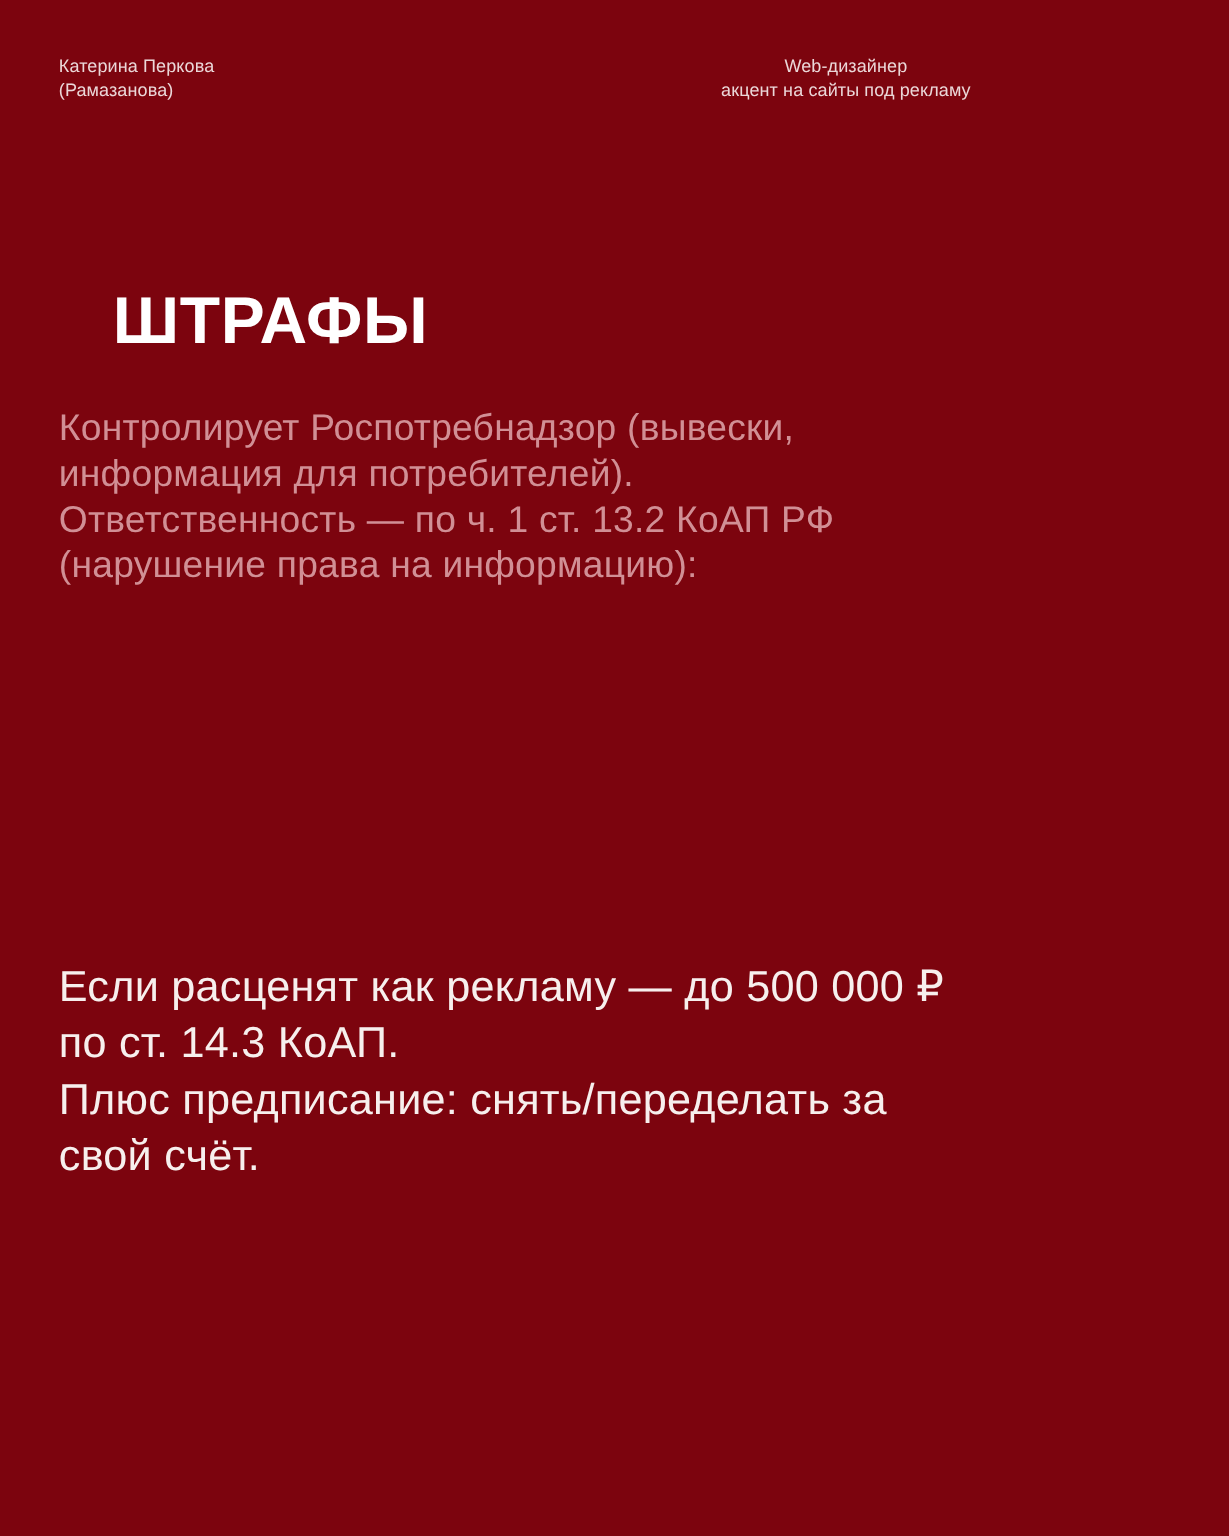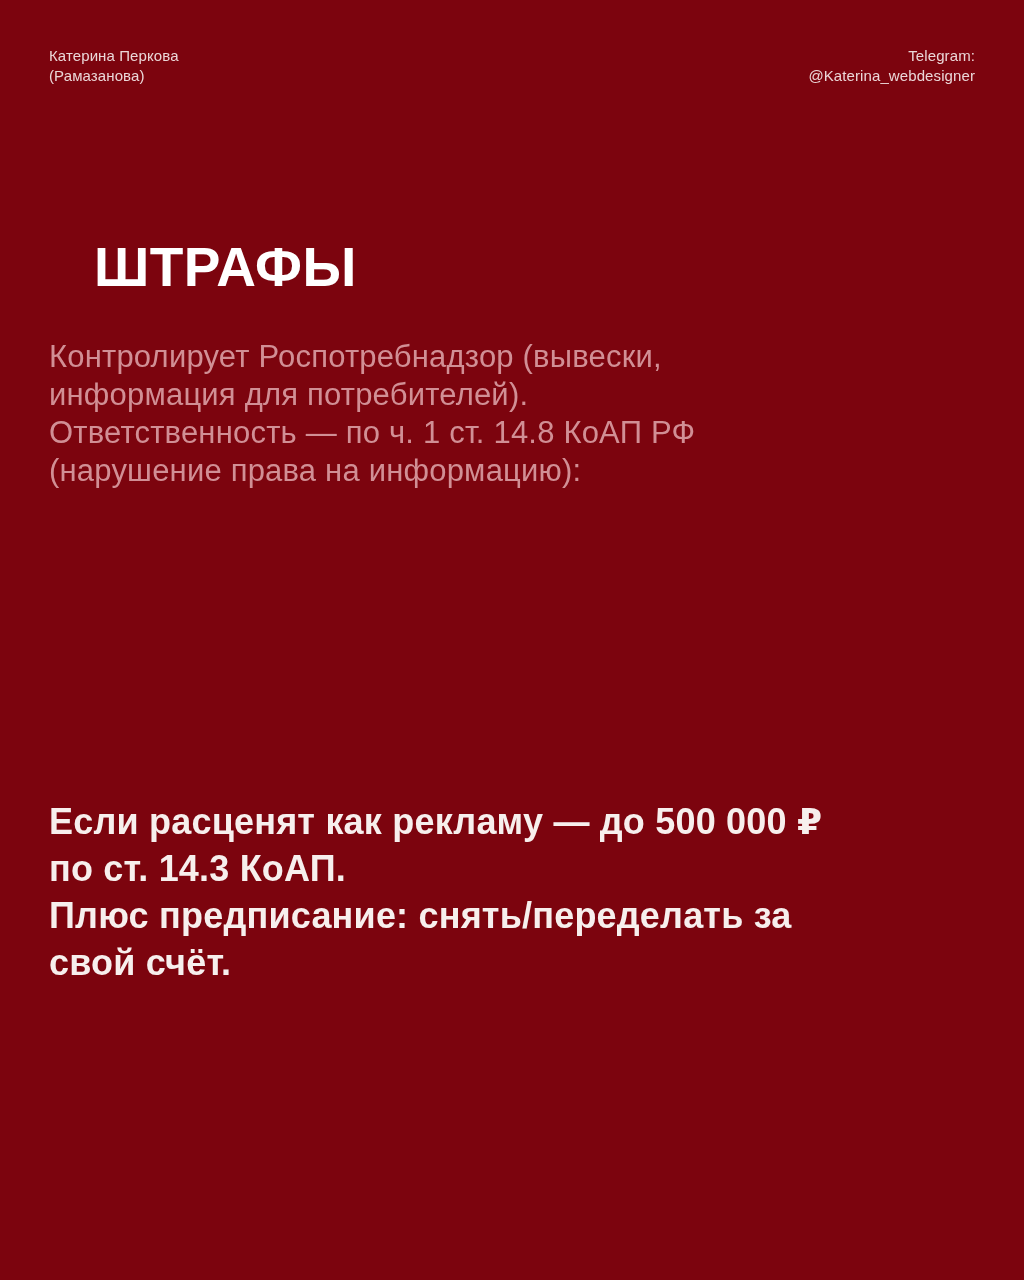--- a/index.html
+++ b/index.html
@@ -71,42 +71,42 @@
     letter-spacing: 0.2px;
   }
 
   .outro {
     position: absolute;
     top: 798px;
     left: 49px;
     right: 49px;
     font-size: 36px;
     line-height: 47px;
-    font-weight: 700;
+    font-weight: 400;
     color: #F7EFED;
     letter-spacing: 0.2px;
   }
 </style>
 </head>
 <body>
 
 <div class="slide">
 
   <div class="header">
     <div class="header-left pre">Катерина Перкова
 (Рамазанова)</div>
-    <div class="header-right pre">Telegram:
-@Katerina_webdesigner</div>
+    <div class="header-center pre">Web-дизайнер
+акцент на сайты под рекламу</div>
   </div>
 
   <h1 class="title">ШТРАФЫ</h1>
 
   <div class="intro pre">Контролирует Роспотребнадзор (вывески,
 информация для потребителей).
-Ответственность — по ч. 1 ст. 14.8 КоАП РФ
+Ответственность — по ч. 1 ст. 13.2 КоАП РФ
 (нарушение права на информацию):</div>
 
 
   <div class="outro pre">Если расценят как рекламу — до 500 000 ₽
 по ст. 14.3 КоАП.
 Плюс предписание: снять/переделать за
 свой счёт.</div>
 
 </div>
 

